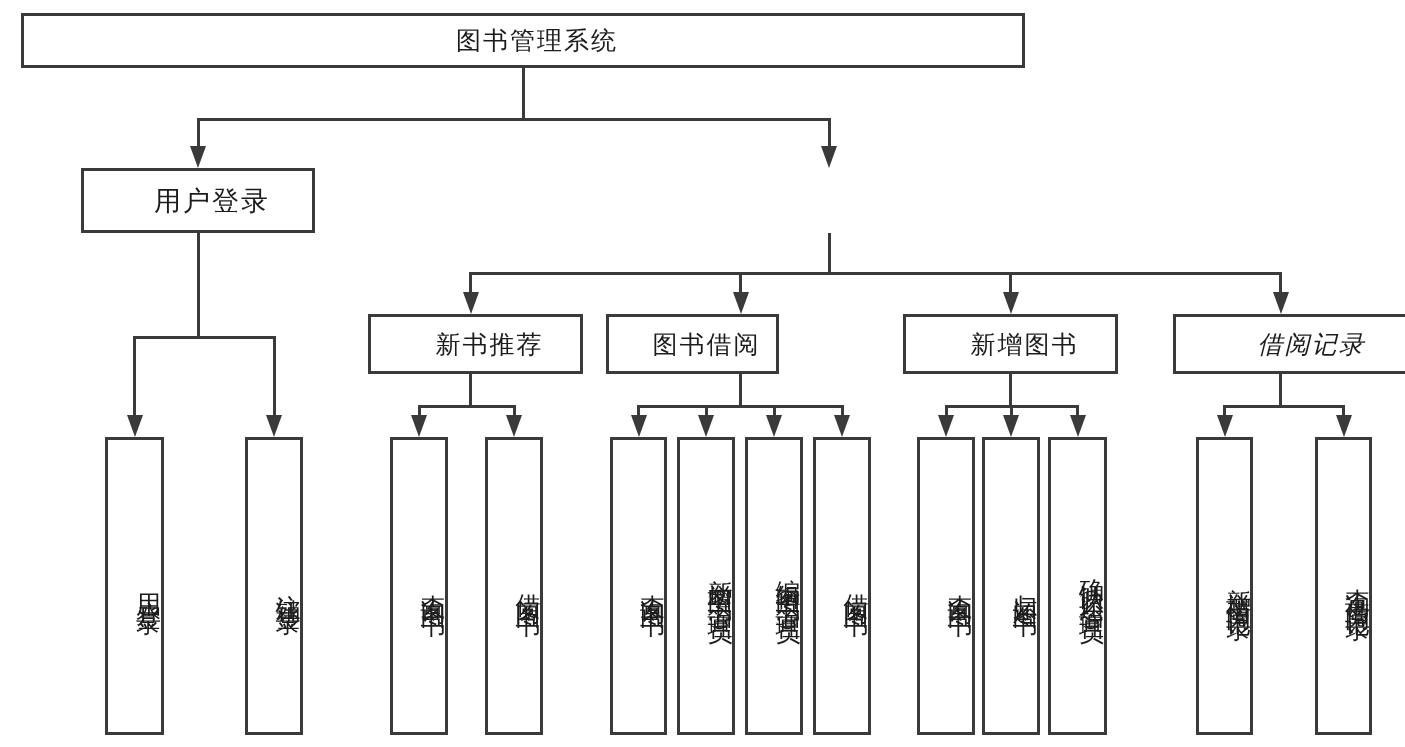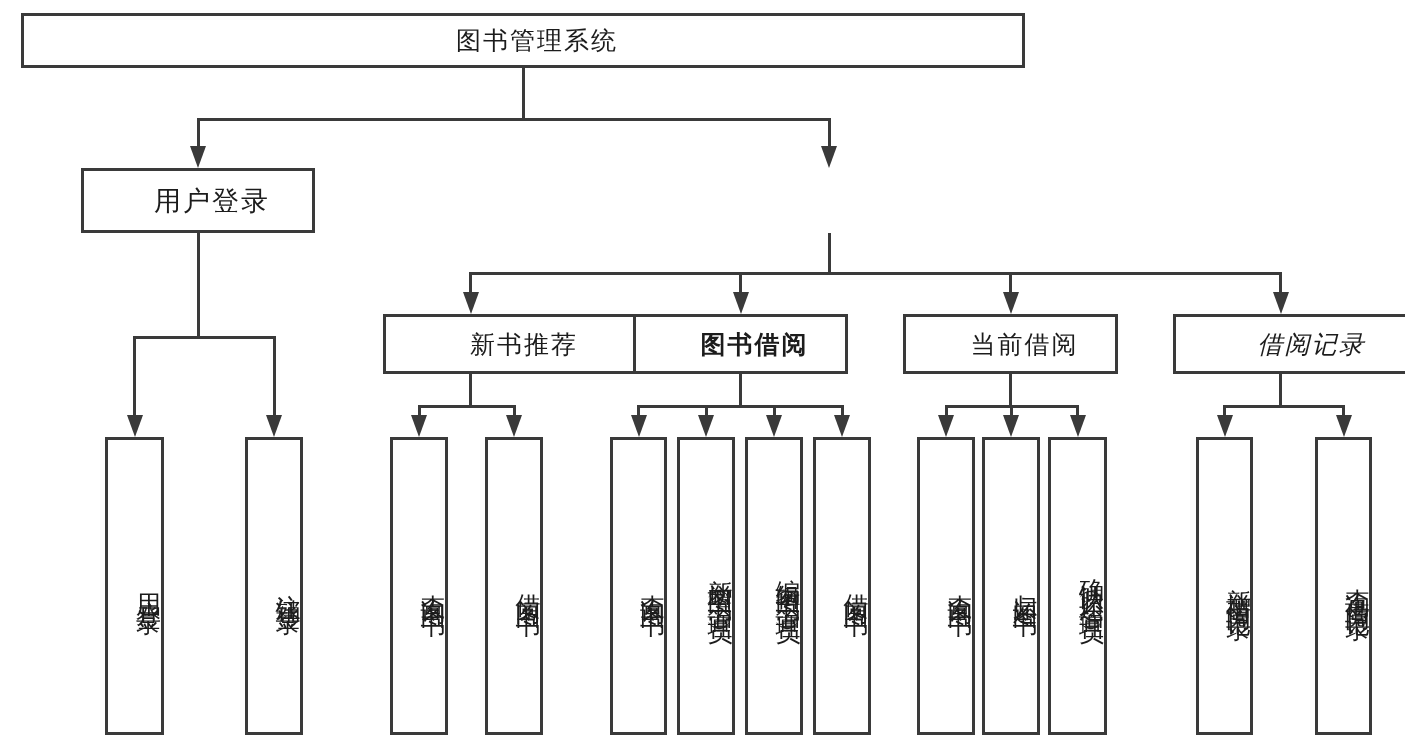--- a/index.html
+++ b/index.html
@@ -77,28 +77,28 @@
 </head>
 <body>
 
 <div class="canvas">
 <div class="node horizontal" style="left: 21px; top: 13px; width: 1004px; height: 55px;">
       <span class="node-label">图书管理系统</span>
     </div>
     <div class="node horizontal level2" style="left: 81px; top: 168px; width: 234px; height: 65px;">
       <span class="node-label">用户登录</span>
     </div>
-    <div class="node horizontal" style="left: 383px; top: 314px; width: 254px; height: 60px;">
+    <div class="node horizontal" style="left: 368px; top: 314px; width: 215px; height: 60px;">
       <span class="node-label">新书推荐</span>
     </div>
-    <div class="node horizontal" style="left: 633px; top: 314px; width: 215px; height: 60px; font-weight: bold;">
+    <div class="node horizontal" style="left: 606px; top: 314px; width: 173px; height: 60px;">
       <span class="node-label">图书借阅</span>
     </div>
     <div class="node horizontal" style="left: 903px; top: 314px; width: 215px; height: 60px;">
-      <span class="node-label">当前借阅</span>
+      <span class="node-label">新增图书</span>
     </div>
     <div class="node horizontal" style="left: 1173px; top: 314px; width: 249px; height: 60px; font-style: italic;">
       <span class="node-label">借阅记录</span>
     </div>
     <div class="node vertical" style="left: 105px; top: 437px; width: 59px; height: 298px;">
       <span class="node-label">用户登录</span>
     </div>
     <div class="node vertical" style="left: 245px; top: 437px; width: 58px; height: 298px;">
       <span class="node-label">注销登录</span>
     </div>

